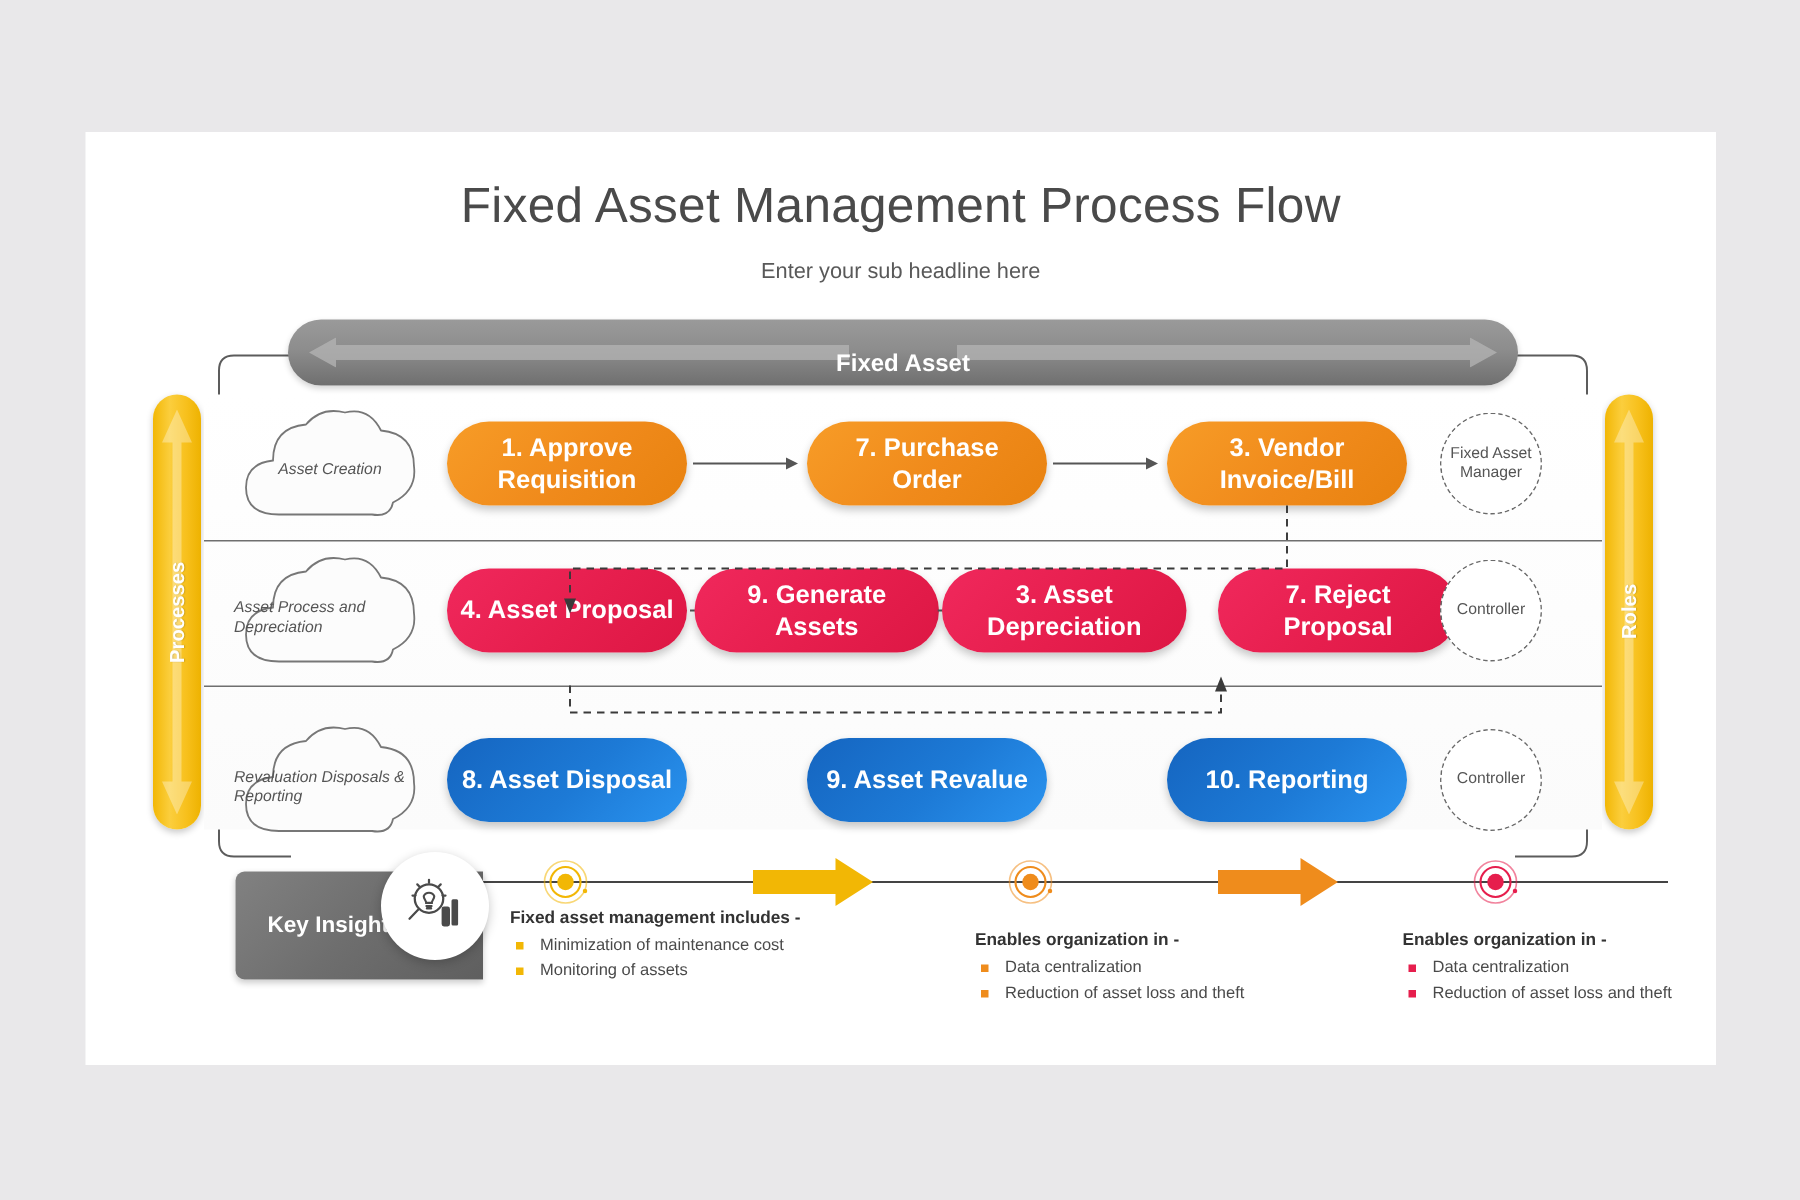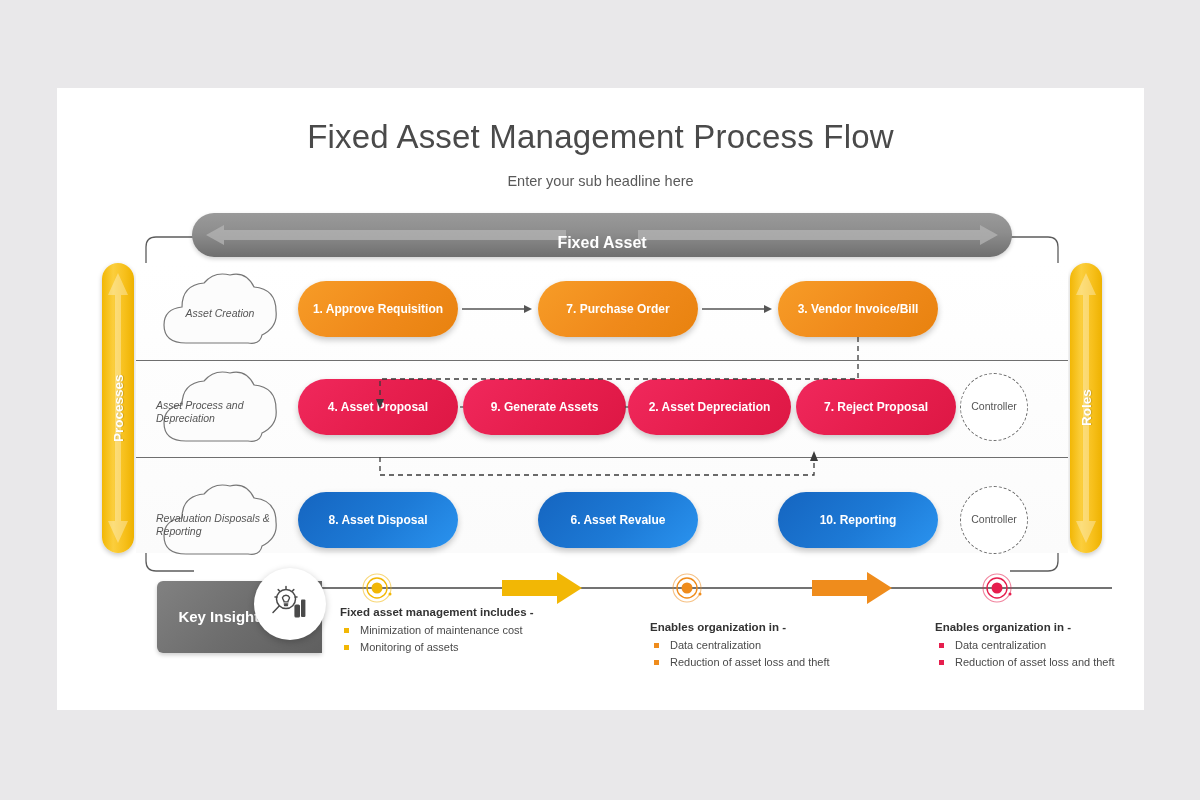--- a/index.html
+++ b/index.html
@@ -91,21 +91,21 @@
     display:flex;align-items:center;justify-content:center;text-align:left;
     font-size:10.5px;color:#555;line-height:1.25;padding-top:8px;
     box-sizing:border-box;
     font-style:italic;
   }
 
   
   .pill{
     position:absolute;top:18px;height:56px;border-radius:28px;
     display:flex;align-items:center;justify-content:center;text-align:center;
-    color:#fff;font-size:12px;font-weight:600;line-height:1.25;
+    color:#fff;font-size:17px;font-weight:600;line-height:1.25;
     box-shadow:0 3px 6px rgba(0,0,0,.22);
     padding:0 8px;box-sizing:border-box;
   }
   .pill.orange{background:linear-gradient(135deg,#f79c27 0%,#f08a1b 55%,#e8820f 100%);}
   .pill.red{background:linear-gradient(135deg,#f0285c 0%,#e61e4d 55%,#dd1744 100%);}
   .pill.blue{background:linear-gradient(135deg,#1565c0 0%,#1d7ad6 55%,#2a93ef 100%);}
 
   
   .role{
     position:absolute;top:12px;width:68px;height:68px;border-radius:50%;
@@ -237,20 +237,23 @@
         </div>
         <div class="sarrow" style="left:566px;width:72px;">
           <svg viewBox="0 0 72 10" preserveAspectRatio="none">
               <path d="M0 5 H62" stroke="#555" stroke-width="1.3" fill="none"></path>
               <path d="M62 1 L70 5 L62 9 Z" fill="#555"></path>
             </svg>
         </div>
         <div class="pill orange" style="left:642px;width:160px;">
           <span>3. Vendor Invoice/Bill</span>
         </div>
+        <div class="role" style="left:824px;">
+          <span>Fixed Asset Manager</span>
+        </div>
       </div>
 
       <div class="row r2">
         <div class="cloud">
           <svg width="128" height="82" viewBox="0 0 128 82">
             <path d="M30 74 Q8 74 8 56 Q8 40 26 38 Q26 16 48 14 Q58 2 74 6 Q90 2 98 18 Q120 20 120 42 Q122 58 106 66 Q104 76 92 74 Z" fill="#fcfcfc" stroke="#777" stroke-width="1.2"></path>
           </svg>
           <div class="cloud-label">Asset Process and Depreciation</div>
         </div>
         <div class="pill red" style="left:162px;width:160px;">
@@ -265,42 +268,42 @@
         <div class="pill red" style="left:327px;width:163px;">
           <span>9. Generate  Assets</span>
         </div>
         <div class="sarrow" style="left:489px;width:36px;">
           <svg viewBox="0 0 36 10" preserveAspectRatio="none">
               <path d="M0 5 H26" stroke="#555" stroke-width="1.3" fill="none"></path>
               <path d="M26 1 L34 5 L26 9 Z" fill="#555"></path>
             </svg>
         </div>
         <div class="pill red" style="left:492px;width:163px;">
-          <span>2. Asset Depreciation</span>
-        </div>
-        <div class="pill red" style="left:660px;width:160px;">
+          <span>3. Asset Depreciation</span>
+        </div>
+        <div class="pill red" style="left:676px;width:160px;">
           <span>7. Reject Proposal</span>
         </div>
         <div class="role" style="left:824px;">
           <span>Controller</span>
         </div>
       </div>
 
       <div class="row r3">
         <div class="cloud">
           <svg width="128" height="82" viewBox="0 0 128 82">
             <path d="M30 74 Q8 74 8 56 Q8 40 26 38 Q26 16 48 14 Q58 2 74 6 Q90 2 98 18 Q120 20 120 42 Q122 58 106 66 Q104 76 92 74 Z" fill="#fcfcfc" stroke="#777" stroke-width="1.2"></path>
           </svg>
           <div class="cloud-label">Revaluation Disposals &amp; Reporting</div>
         </div>
         <div class="pill blue" style="left:162px;width:160px;">
           <span>8. Asset Disposal</span>
         </div>
         <div class="pill blue" style="left:402px;width:160px;">
-          <span>6. Asset Revalue</span>
+          <span>9. Asset Revalue</span>
         </div>
         <div class="pill blue" style="left:642px;width:160px;">
           <span>10. Reporting</span>
         </div>
         <div class="role" style="left:824px;">
           <span>Controller</span>
         </div>
       </div>
     </div>
 

